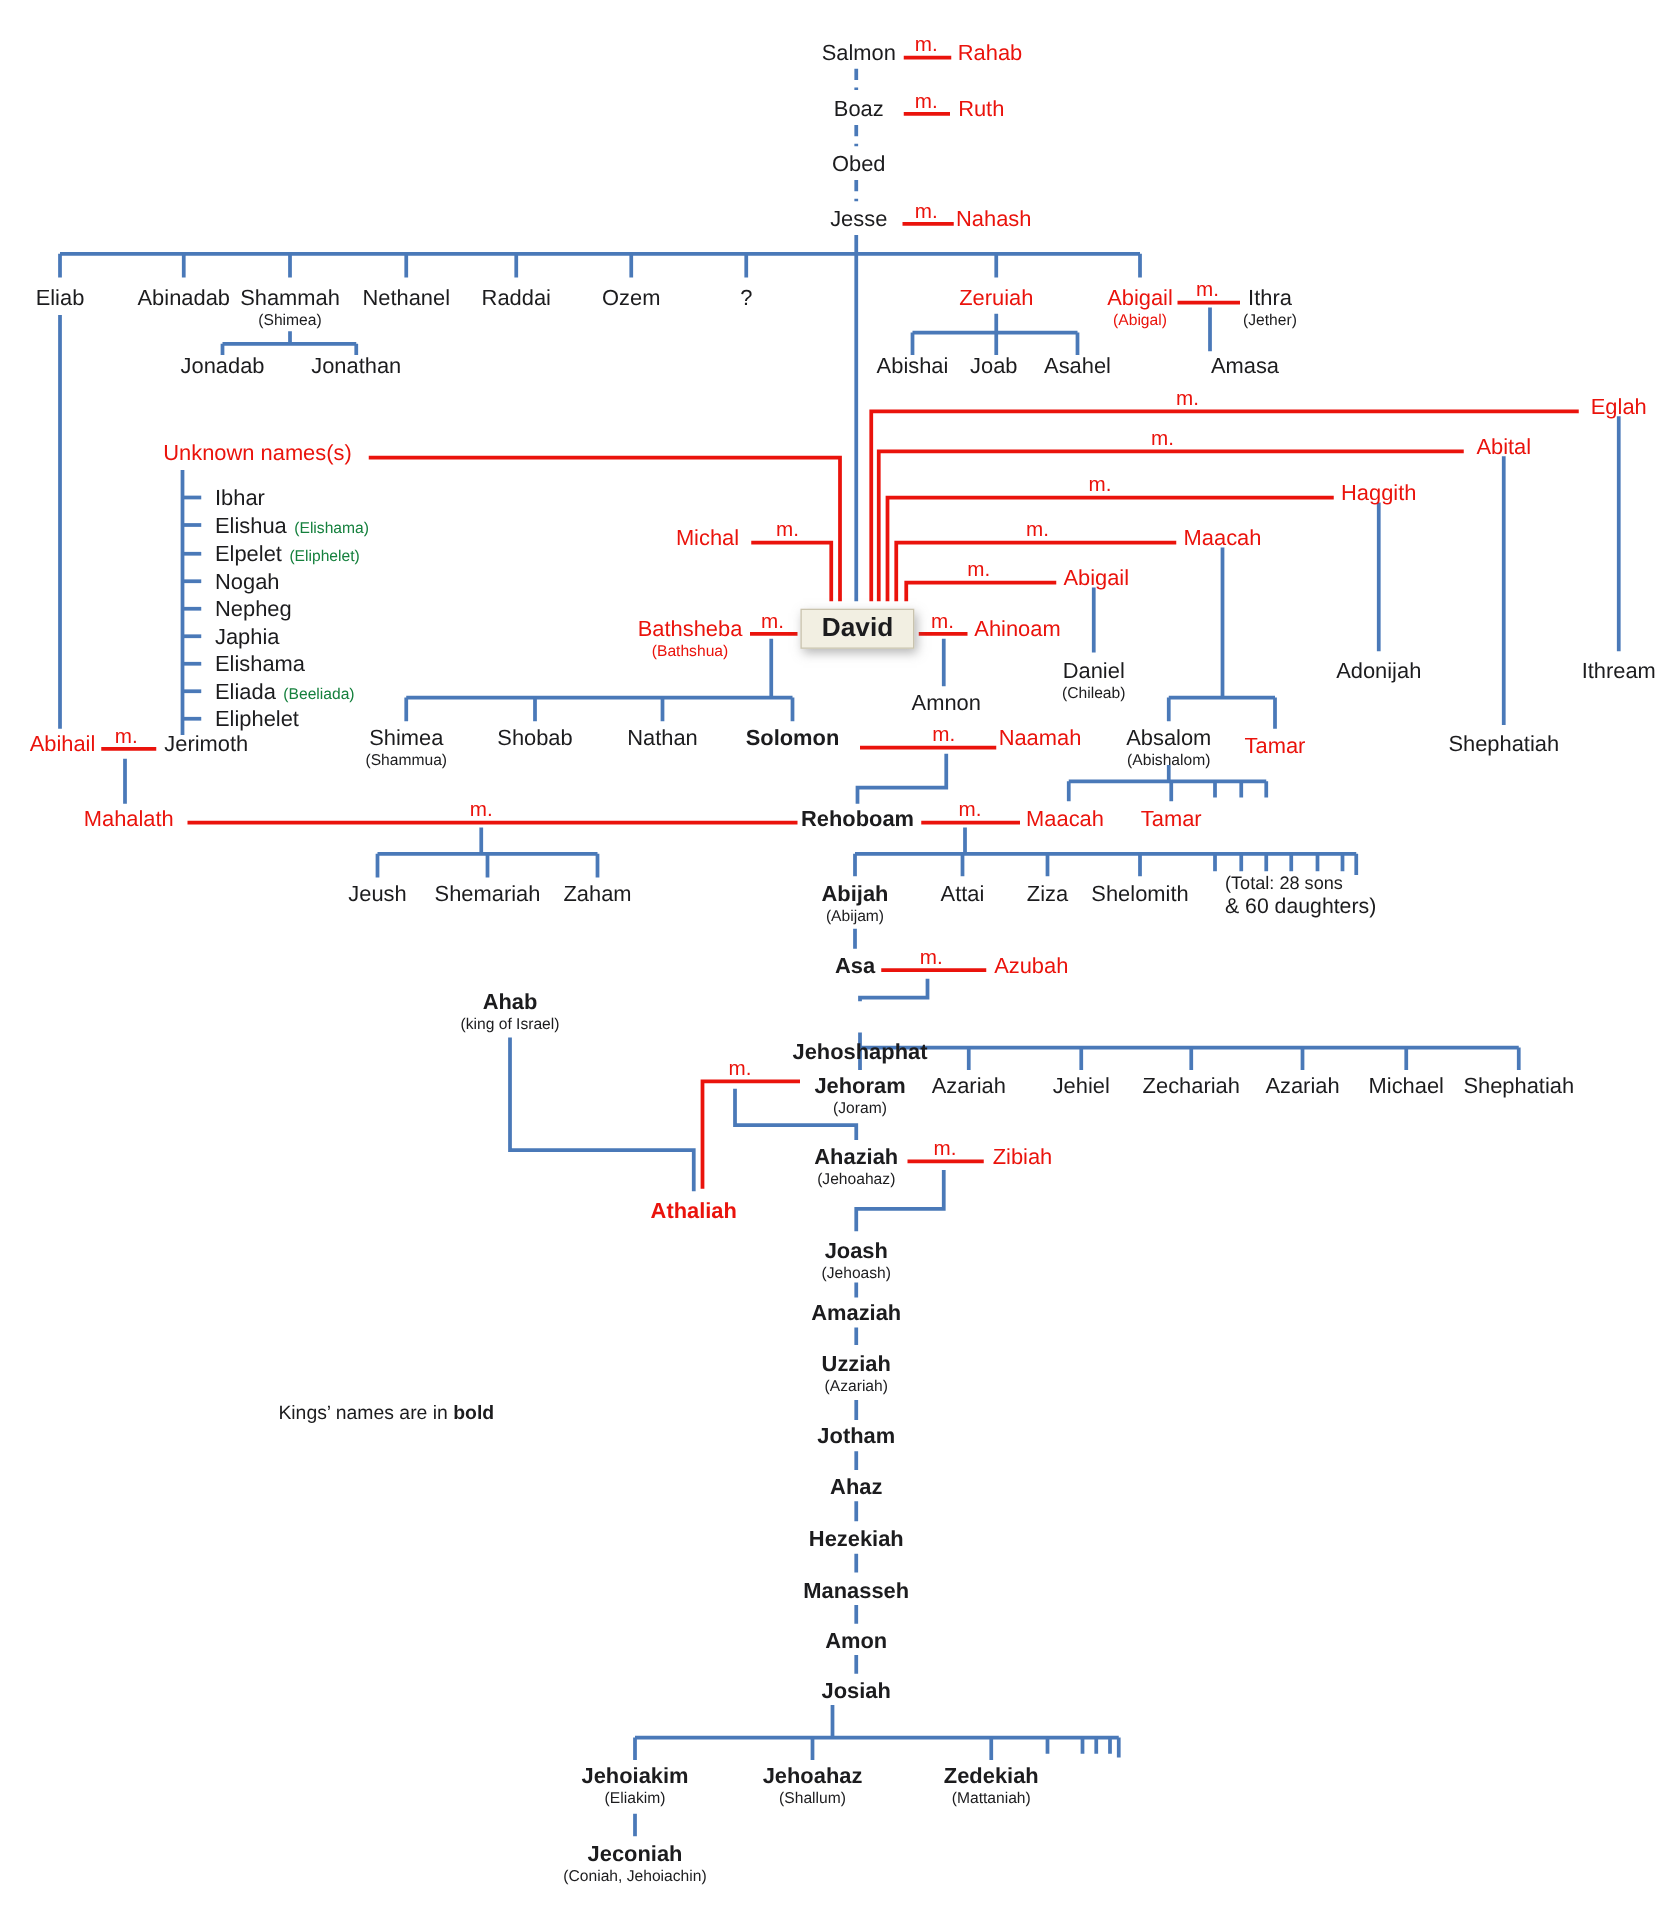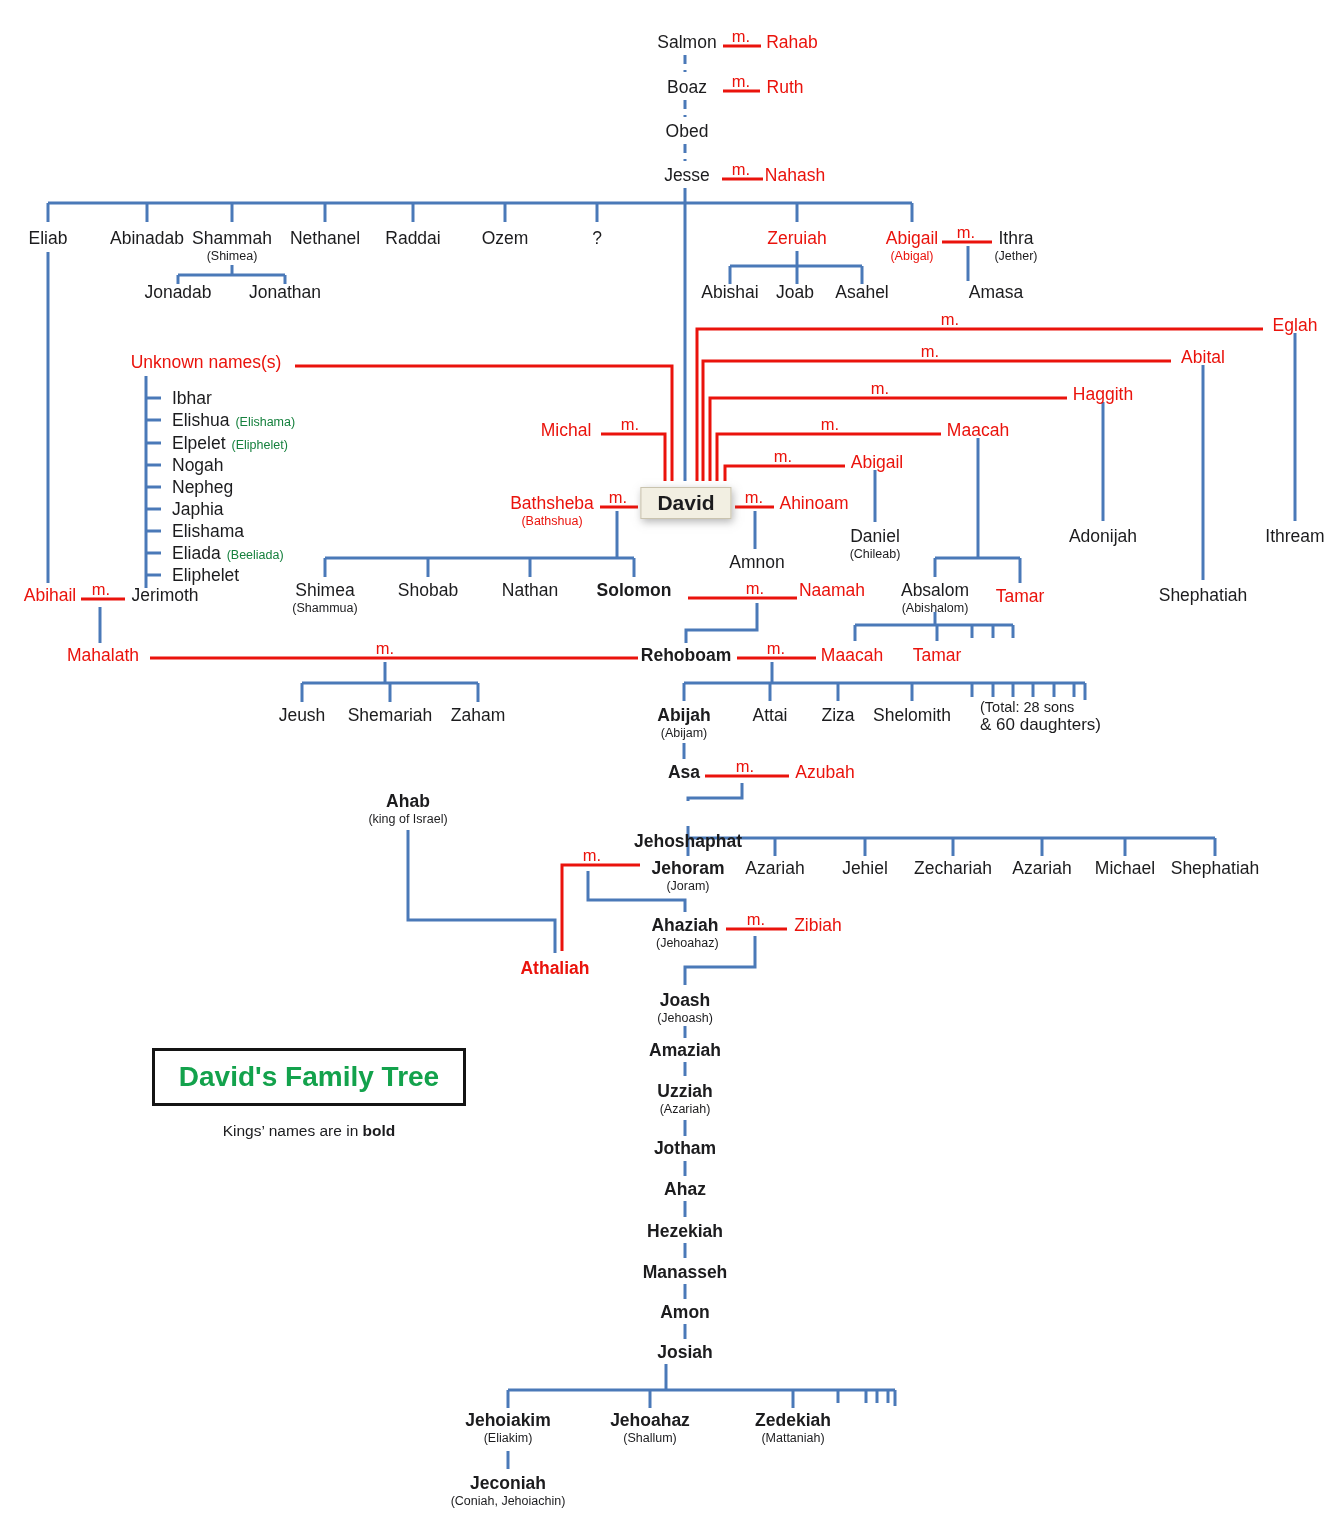--- a/index.html
+++ b/index.html
@@ -160,23 +160,20 @@
       <polyline points="1171,361 703,361 703,481" class="lred"></polyline>
       <polyline points="1263,329 697,329 697,481" class="lred"></polyline>
       <polyline points="150,658 638,658" class="lred"></polyline>
       <polyline points="688,598 797,598" class="lred"></polyline>
       <polyline points="737,658 816,658" class="lred"></polyline>
       <polyline points="705,776 789,776" class="lred"></polyline>
       <polyline points="562,951 562,865 640,865" class="lred"></polyline>
       <polyline points="726,929 787,929" class="lred"></polyline>
     </svg>
 
-  <div id="title-box">
-    <span id="title-text">David's Family Tree</span>
-  </div>
   <div id="legend">
     <span>Kings’ names are in </span><b>bold</b>
   </div>
 <div class="person" style="left: 687px; top: 31px;"><span>Salmon</span></div>
     <div class="person red" style="left: 792px; top: 31px;"><span>Rahab</span></div>
     <div class="person" style="left: 687px; top: 76px;"><span>Boaz</span></div>
     <div class="person red" style="left: 785px; top: 76px;"><span>Ruth</span></div>
     <div class="person" style="left: 687px; top: 120px;"><span>Obed</span></div>
     <div class="person" style="left: 687px; top: 164px;"><span>Jesse</span></div>
     <div class="person red" style="left: 795px; top: 164px;"><span>Nahash</span></div>
@@ -246,21 +243,21 @@
     <div class="person bold" style="left: 688px; top: 802px; margin-top: 28px;"><span>Jehoshaphat</span></div>
     <div class="person bold" style="left: 408px; top: 790px;"><span>Ahab</span><div class="sub">(king of Israel)</div></div>
     <div class="person bold" style="left: 688px; top: 857px;"><span>Jehoram</span><div class="sub">(Joram)</div></div>
     <div class="person" style="left: 775px; top: 857px;"><span>Azariah</span></div>
     <div class="person" style="left: 865px; top: 857px;"><span>Jehiel</span></div>
     <div class="person" style="left: 953px; top: 857px;"><span>Zechariah</span></div>
     <div class="person" style="left: 1042px; top: 857px;"><span>Azariah</span></div>
     <div class="person" style="left: 1125px; top: 857px;"><span>Michael</span></div>
     <div class="person" style="left: 1215px; top: 857px;"><span>Shephatiah</span></div>
     <div class="person red bold" style="left: 555px; top: 957px;"><span>Athaliah</span></div>
-    <div class="person bold" style="left: 685px; top: 914px; text-align: right;"><span>Ahaziah</span><div class="sub">(Jehoahaz)</div></div>
+    <div class="person bold" style="left: 685px; top: 914px;"><span>Ahaziah</span><div class="sub">(Jehoahaz)</div></div>
     <div class="person red" style="left: 818px; top: 914px;"><span>Zibiah</span></div>
     <div class="person bold" style="left: 685px; top: 989px;"><span>Joash</span><div class="sub">(Jehoash)</div></div>
     <div class="person bold" style="left: 685px; top: 1039px;"><span>Amaziah</span></div>
     <div class="person bold" style="left: 685px; top: 1080px;"><span>Uzziah</span><div class="sub">(Azariah)</div></div>
     <div class="person bold" style="left: 685px; top: 1137px;"><span>Jotham</span></div>
     <div class="person bold" style="left: 685px; top: 1178px;"><span>Ahaz</span></div>
     <div class="person bold" style="left: 685px; top: 1220px;"><span>Hezekiah</span></div>
     <div class="person bold" style="left: 685px; top: 1261px;"><span>Manasseh</span></div>
     <div class="person bold" style="left: 685px; top: 1301px;"><span>Amon</span></div>
     <div class="person bold" style="left: 685px; top: 1341px;"><span>Josiah</span></div>

